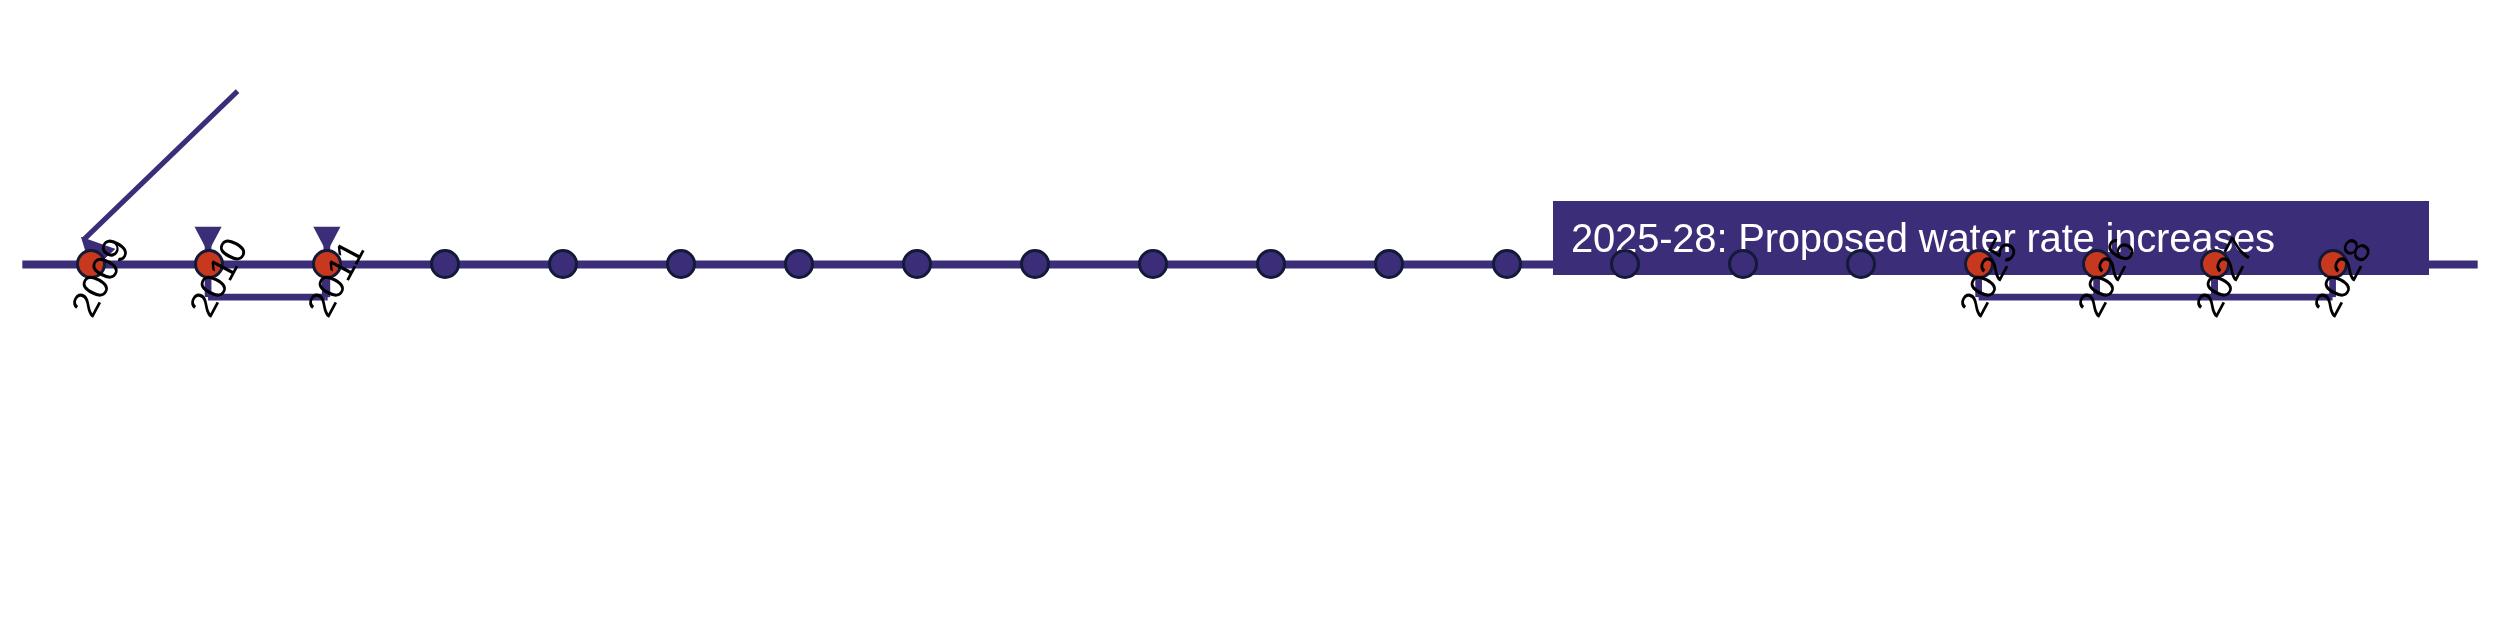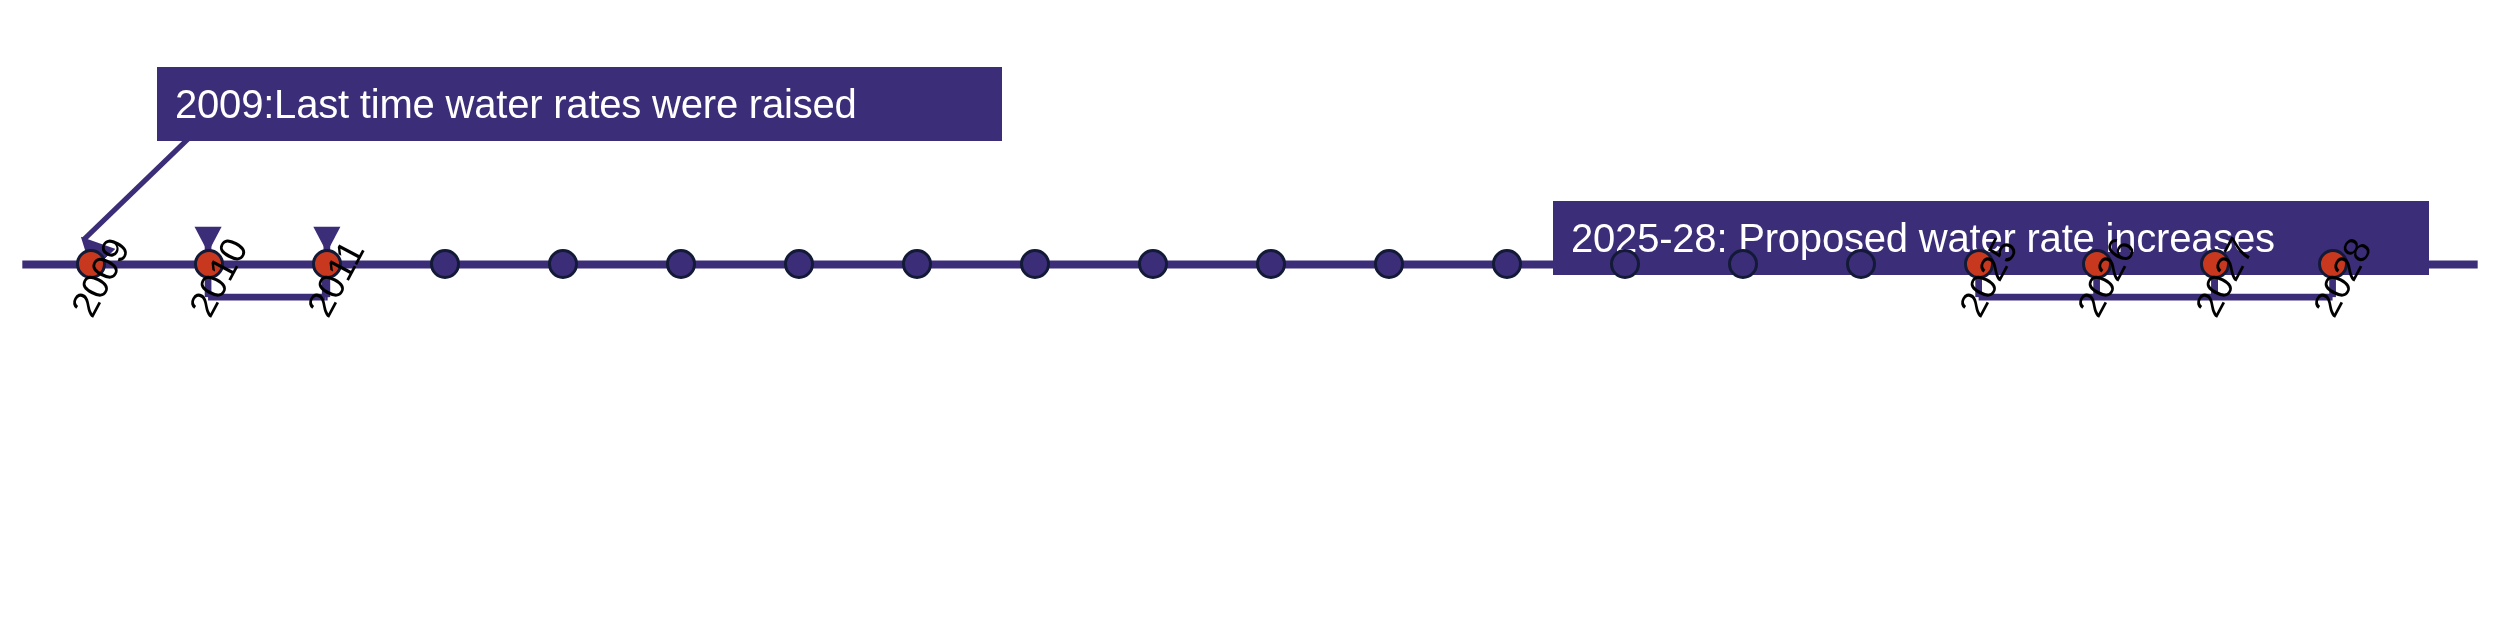--- a/index.html
+++ b/index.html
@@ -138,23 +138,20 @@
       <line x1="1463" y1="186" x2="1463" y2="148"></line>
     </g>
     <g fill="#3c2d78">
       <polygon points="1232.5,142 1249.5,142 1241,158"></polygon>
       <polygon points="1306.5,142 1323.5,142 1315,158"></polygon>
       <polygon points="1380.5,142 1397.5,142 1389,158"></polygon>
       <polygon points="1454.5,142 1471.5,142 1463,158"></polygon>
     </g>
   </svg>
 
-  <div class="callout-box" id="callout-2009">
-    <span class="callout-text">2009:Last time water rates were raised</span>
-  </div>
 
 
   <div class="callout-box" id="callout-2025-2028">
     <span class="callout-text">2025-28: Proposed water rate increases</span>
   </div>
 
   <div id="dots-layer">
       <div class="dot accent" title="2009" style="left: 90.8801px; top: 264.386px;"></div>
       <div class="dot accent" title="2010" style="left: 208.865px; top: 264.386px;"></div>
       <div class="dot accent" title="2011" style="left: 326.849px; top: 264.386px;"></div>

